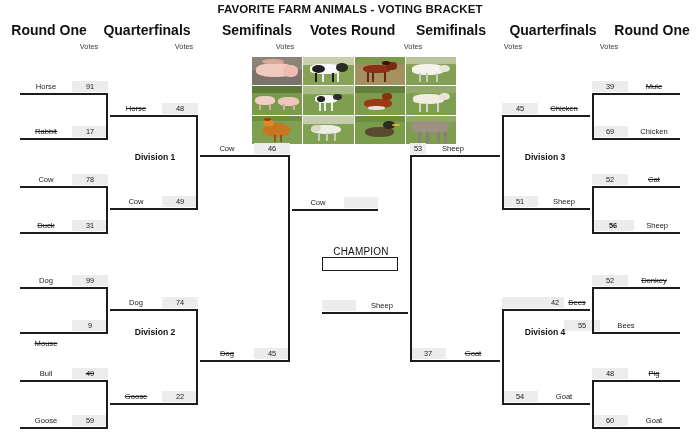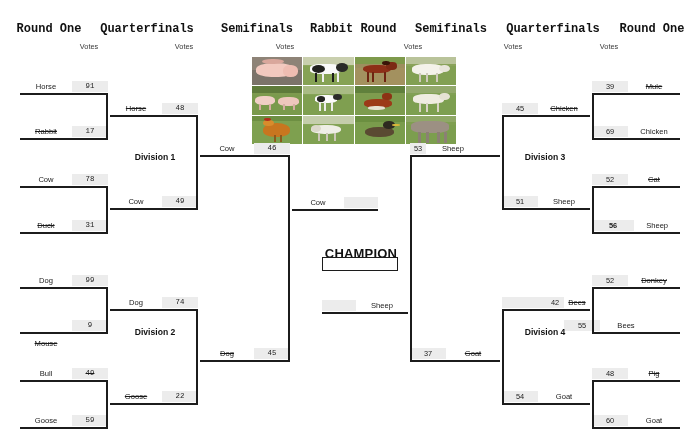--- a/index.html
+++ b/index.html
@@ -27,26 +27,25 @@
     width: 700px;
     text-align: center;
     font-size: 11.5px;
     font-weight: bold;
     letter-spacing: 0.1px;
     color: #111111;
   }
   
   .col-header {
     position: absolute;
-    font-size: 12px;
+    font-size: 14px;
     font-weight: bold;
     color: #111111;
     text-align: center;
     white-space: nowrap;
-    font-family: Liberation Mono, monospace;
   }
   .votes-header {
     position: absolute;
     font-size: 7.4px;
     font-weight: normal;
     color: #3a3a3a;
     text-align: center;
     white-space: nowrap;
   }
   
@@ -78,39 +77,39 @@
     font-size: 7.4px;
     color: #1a1a1a;
     background: #ececec;
     text-align: center;
     white-space: nowrap;
     height: 11px;
     line-height: 11px;
   }
   
   .slot.lr .nm { order: 1; }
-  .slot.lr .vt { order: 2; font-family: Liberation Mono, monospace; }
+  .slot.lr .vt { order: 2; }
   
   .slot.rl .vt { order: 1; }
   .slot.rl .nm { order: 2; }
   .strike { text-decoration: line-through; text-decoration-thickness: 1px; }
   
   .division-label {
     position: absolute;
     font-size: 8.6px;
     font-weight: bold;
     color: #111111;
     text-align: center;
     white-space: nowrap;
   }
   
   #champion-label {
     position: absolute;
-    font-size: 13px;
-    font-weight: bold;
+    font-size: 10px;
+    font-weight: normal;
     color: #111111;
     text-align: center;
     white-space: nowrap;
     letter-spacing: 0.2px;
   }
   #champion-box {
     position: absolute;
     border: 1.8px solid #1c1c1c;
     background: #ffffff;
   }
@@ -133,25 +132,26 @@
   .photo .body  { position:absolute; border-radius:45% 45% 40% 40%; }
   .photo .head  { position:absolute; border-radius:50%; }
   .photo .leg   { position:absolute; width:2px; }
   .photo .patch { position:absolute; border-radius:50%; }
 </style>
 </head>
 <body>
 
 <div id="bracket-page">
 
+  <div id="page-title">FAVORITE FARM ANIMALS - VOTING BRACKET</div>
 
   <div class="col-header" style="left:4px;top:22px;width:90px;">Round One</div>
   <div class="col-header" style="left:98px;top:22px;width:98px;">Quarterfinals</div>
   <div class="col-header" style="left:212px;top:22px;width:90px;">Semifinals</div>
-  <div class="col-header" style="left:310px;top:22px;width:82px;">Rabbit Round</div>
+  <div class="col-header" style="left:310px;top:22px;width:82px;">Votes Round</div>
   <div class="col-header" style="left:406px;top:22px;width:90px;">Semifinals</div>
   <div class="col-header" style="left:504px;top:22px;width:98px;">Quarterfinals</div>
   <div class="col-header" style="left:608px;top:22px;width:88px;">Round One</div>
 
   <div class="votes-header" style="left:68px;top:42px;width:42px;">Votes</div>
   <div class="votes-header" style="left:163px;top:42px;width:42px;">Votes</div>
   <div class="votes-header" style="left:264px;top:42px;width:42px;">Votes</div>
   <div class="votes-header" style="left:392px;top:42px;width:42px;">Votes</div>
   <div class="votes-header" style="left:492px;top:42px;width:42px;">Votes</div>
   <div class="votes-header" style="left:588px;top:42px;width:42px;">Votes</div>

